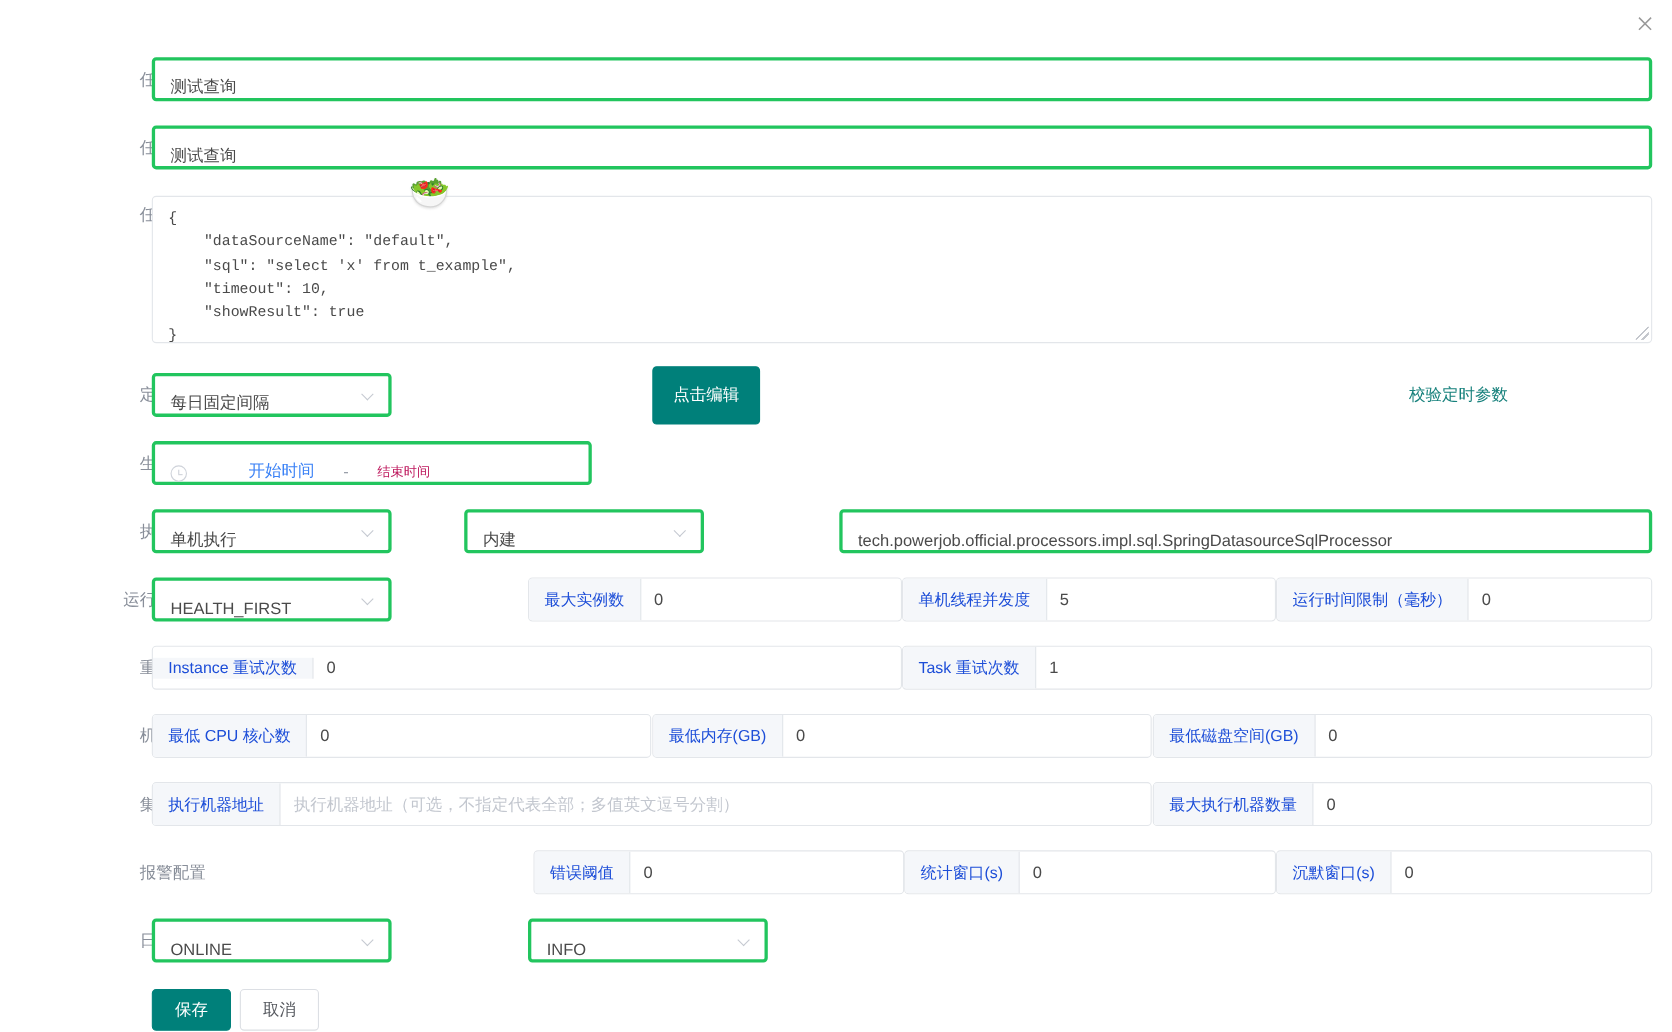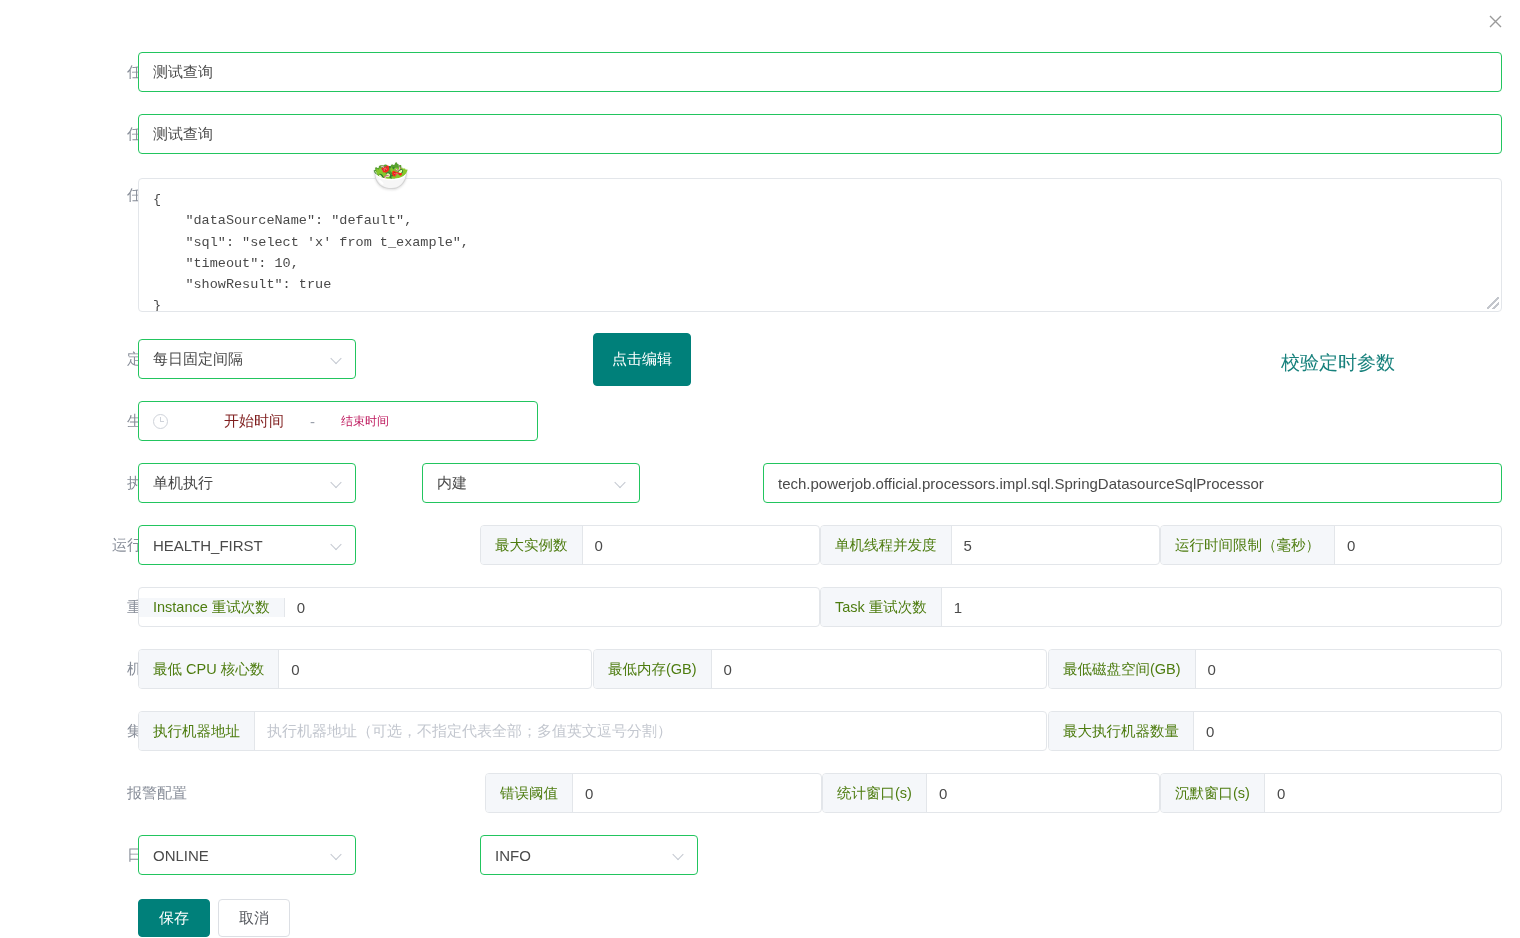--- a/index.html
+++ b/index.html
@@ -23,23 +23,23 @@
 
   
   .row { position: absolute; display: flex; align-items: center; }
   .lbl {
     position: absolute; left: 0; width: 127px;
     text-align: right; color: #888e99; font-size: 15px;
     white-space: nowrap;
   }
 
   .ctl {
-    border: 1px solid #22c55e; border-radius: 4px;
+    border: 3px solid #22c55e; border-radius: 4px;
     background: #fff; height: 40px;
-    display: flex; align-items: center;
+    display: flex; align-items: flex-end;
     font-size: 15px; color: #4a4a4a;
   }
   .ctl .txt { padding-left: 14px; color:#4a4a4a; }
   .ctl .ph  { padding-left: 14px; color:#c3c7cf; }
 
   
   .select { position: relative; padding-right: 34px; }
   .select .caret {
     position: absolute; right: 12px; top: 50%; transform: translateY(-50%);
     width: 11px; height: 11px; pointer-events:none;
@@ -50,21 +50,21 @@
     border-right:1.6px solid #c5c9d1; border-bottom:1.6px solid #c5c9d1;
     transform: rotate(45deg);
   }
 
   
   .group { display: flex; align-items: stretch; height: 40px;
            border:1px solid #e3e6ea; border-radius:4px; overflow:hidden; background:#fff; }
   .group .addon {
     background:#f5f7fa; border-right:1px solid #e3e6ea;
     display:flex; align-items:center; justify-content:center;
-    padding: 0 14px; color:#4d7c0f; font-size:14.5px; white-space:nowrap;
+    padding: 0 14px; color:#1d4ed8; font-size:14.5px; white-space:nowrap;
   }
   .group .field { flex:1; display:flex; align-items:center; padding-left:12px;
                   font-size:15px; color:#4a4a4a; min-width:0; }
   .group .field.ph { color:#c3c7cf; }
 
   
   .ta-wrap {
     position:absolute; border:1px solid #e3e6ea; border-radius:4px;
     background:#fff; overflow:hidden;
   }
@@ -84,21 +84,21 @@
 
   
   .btn {
     display:inline-flex; align-items:center; justify-content:center;
     border-radius:4px; font-size:15px; cursor:pointer; user-select:none;
   }
   .btn-primary { background:#00807a; color:#fff; border:1px solid #00807a; }
   .btn-default { background:#fff; color:#55585e; border:1px solid #dcdfe4; }
 
   .link-teal {
-    position:absolute; color:#17817c; font-size:19px; cursor:pointer;
+    position:absolute; color:#17817c; font-size:15px; cursor:pointer;
     white-space:nowrap;
   }
 
   
   .clock {
     width:15px; height:15px; border:1.4px solid #cfd3da; border-radius:50%;
     position:relative; flex:0 0 auto;
   }
   .clock::before { content:""; position:absolute; left:5.6px; top:2.6px; width:1.3px; height:4.6px; background:#cfd3da; }
   .clock::after  { content:""; position:absolute; left:6.4px; top:6.6px; width:3.4px; height:1.3px; background:#cfd3da; }
@@ -155,21 +155,21 @@
     </div>
     <div class="btn btn-primary" style="position:absolute; left:533px; width:98px; height:53px;">点击编辑</div>
   </div>
   <div class="link-teal" style="left:1281px; top:350px;">校验定时参数</div>
 
   <div class="row" style="left:60px; top:401px; width:1442px; height:40px;">
     <div class="lbl">生命周期</div>
     <div class="ctl" style="position:absolute; left:78px; width:400px; height:40px; padding-left:14px; gap:0;">
       <span class="clock"></span>
       <span style="width:56px;"></span>
-      <span style="color:#7f1d1d; font-size:15px;">开始时间</span>
+      <span style="color:#3b82f6; font-size:15px;">开始时间</span>
       <span style="color:#9aa0aa; font-size:15px; margin:0 26px;">-</span>
       <span style="color:#be185d; font-size:12px;">结束时间</span>
     </div>
   </div>
 
   <div class="row" style="left:60px; top:463px; width:1442px; height:40px;">
     <div class="lbl">执行配置</div>
     <div class="ctl select" style="position:absolute; left:78px; width:218px; height:40px;">
       <span class="txt">单机执行</span>
       <span class="caret"></span>

